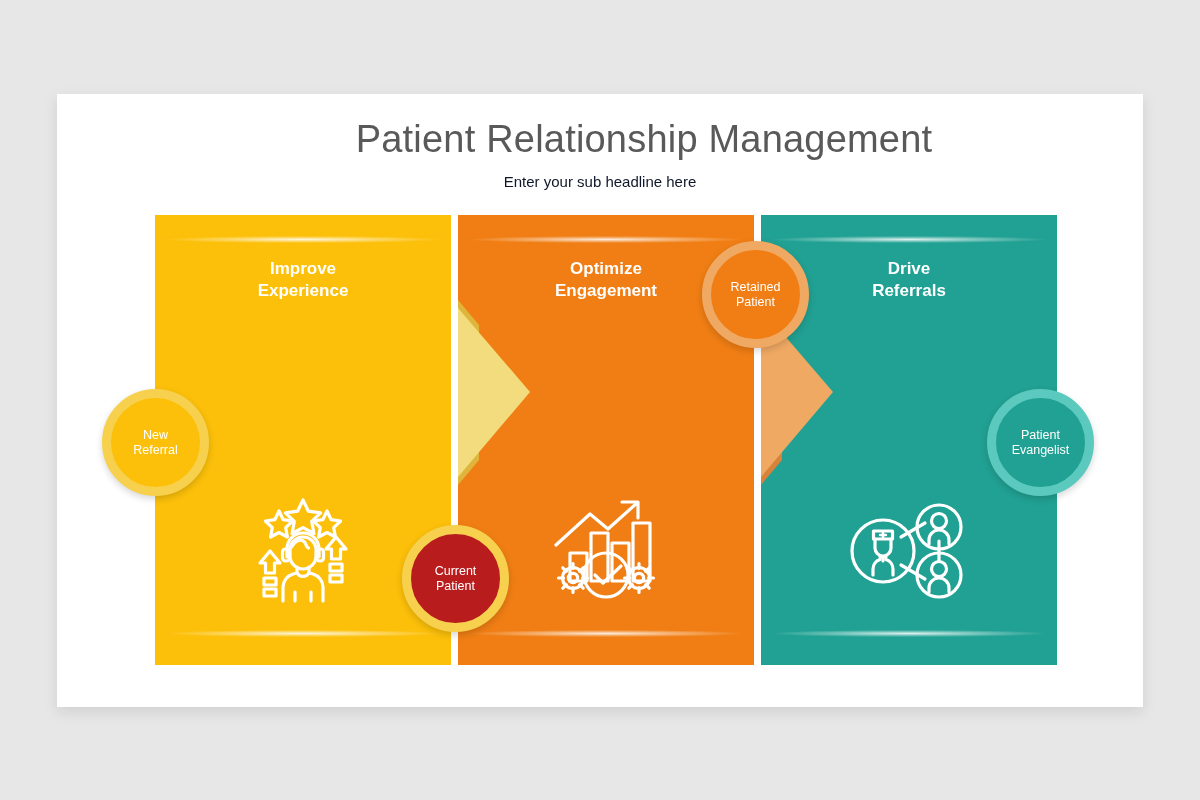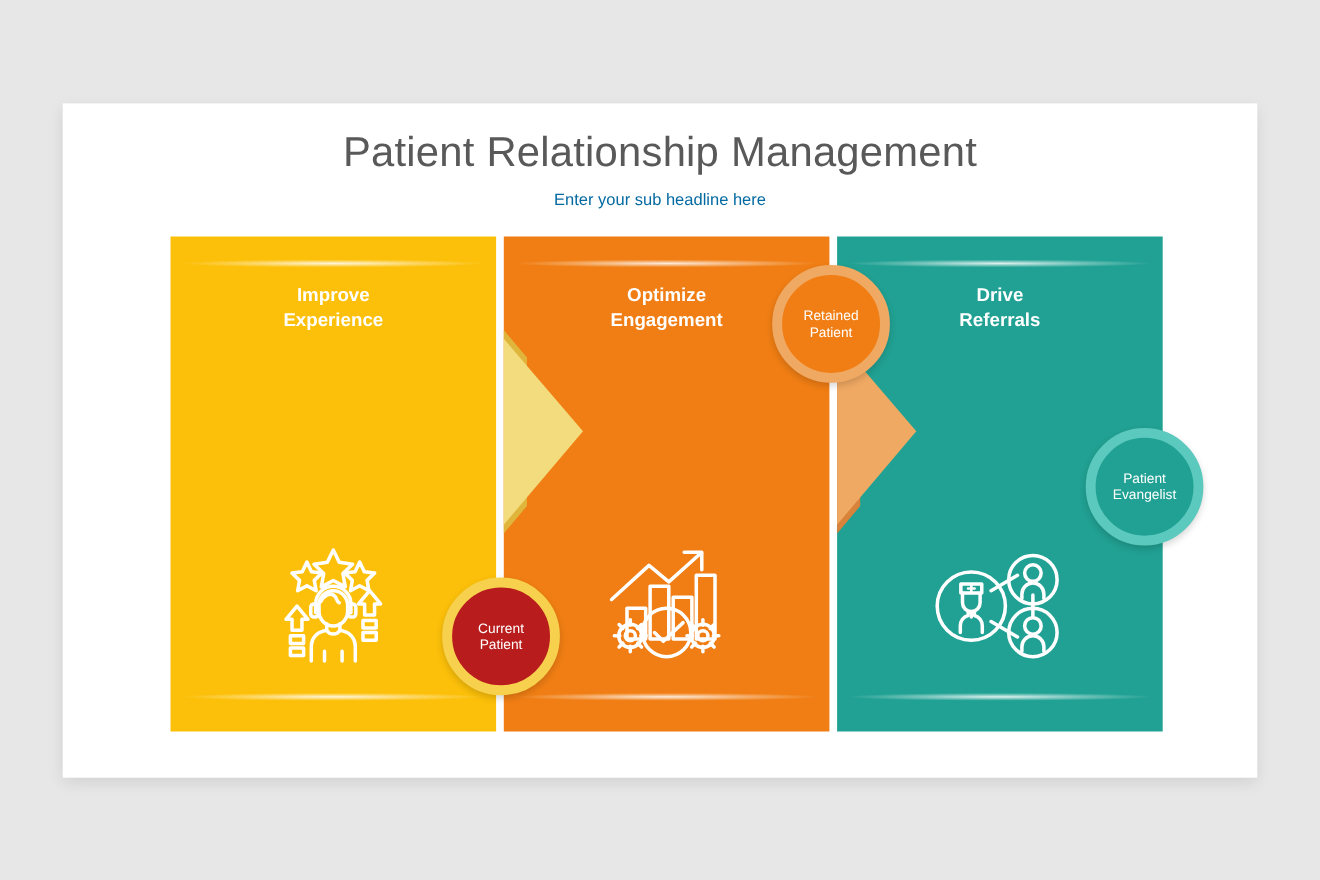--- a/index.html
+++ b/index.html
@@ -31,30 +31,31 @@
     position: absolute;
     left: 0;
     top: 24px;
     width: 1086px;
     text-align: center;
     font-size: 38px;
     font-weight: 400;
     color: #595959;
     letter-spacing: 0.2px;
     white-space: nowrap;
+    padding-left: 44px;
   }
   #page-subtitle {
     position: absolute;
     left: 0;
     top: 79px;
     width: 1086px;
     text-align: center;
     font-size: 15px;
     font-weight: 400;
-    color: #0369a1;
+    color: #0f172a;
   }
 
   
   .panel {
     position: absolute;
     top: 121px;
     width: 296px;
     height: 450px;
     overflow: hidden;
   }
@@ -263,20 +264,22 @@
     </svg>
   </div>
 
   <div class="chevron" id="chevron-1">
     <svg viewBox="0 0 106 185" preserveAspectRatio="none">
       <polygon points="28,0 28,185 49,160 49,25" fill="#d8823a"></polygon>
       <polygon points="28,8 28,177 100,92" fill="#f0a963"></polygon>
     </svg>
   </div>
 
+  <div class="badge" id="badge-new-referral">New
+Referral</div>
   <div class="badge" id="badge-current-patient">Current
 Patient</div>
   <div class="badge" id="badge-retained-patient">Retained
 Patient</div>
   <div class="badge" id="badge-patient-evangelist">Patient
 Evangelist</div>
 
 </div>
 
 </body></html>

